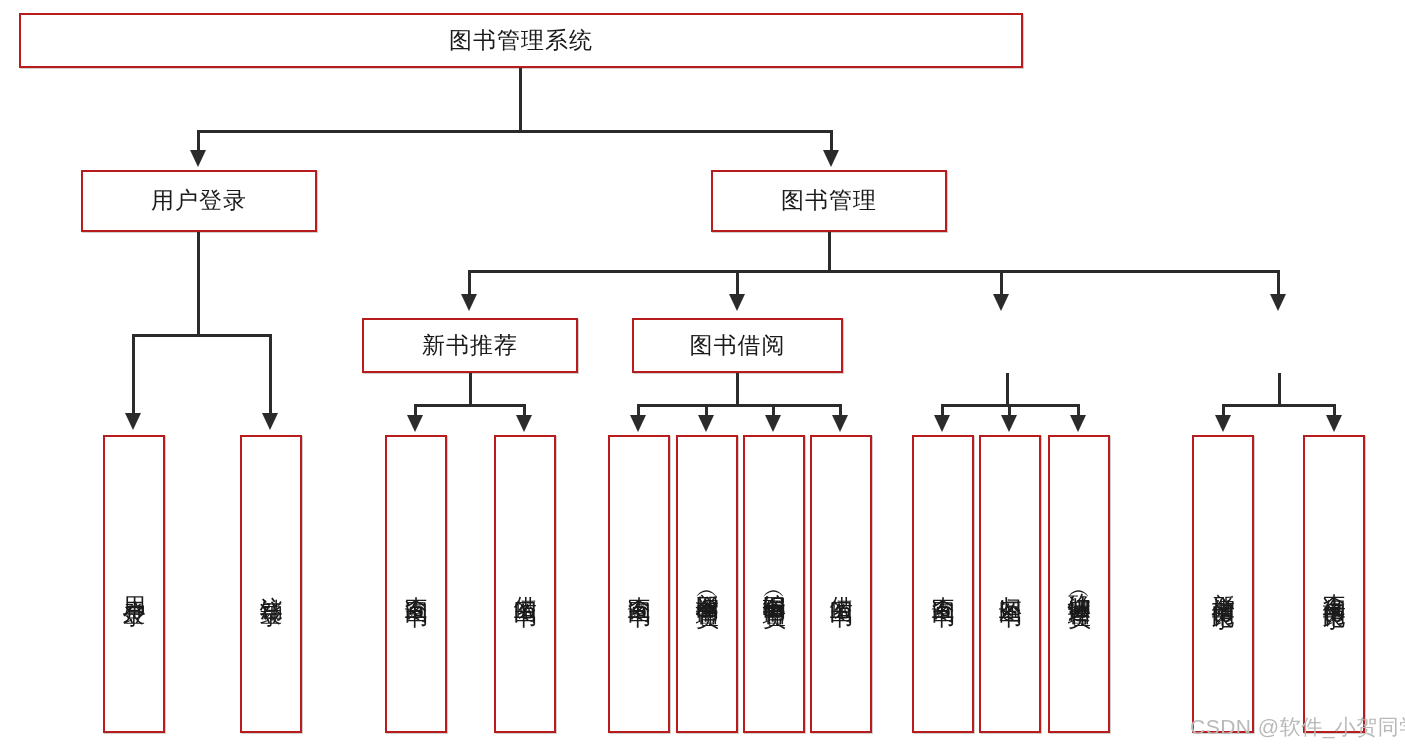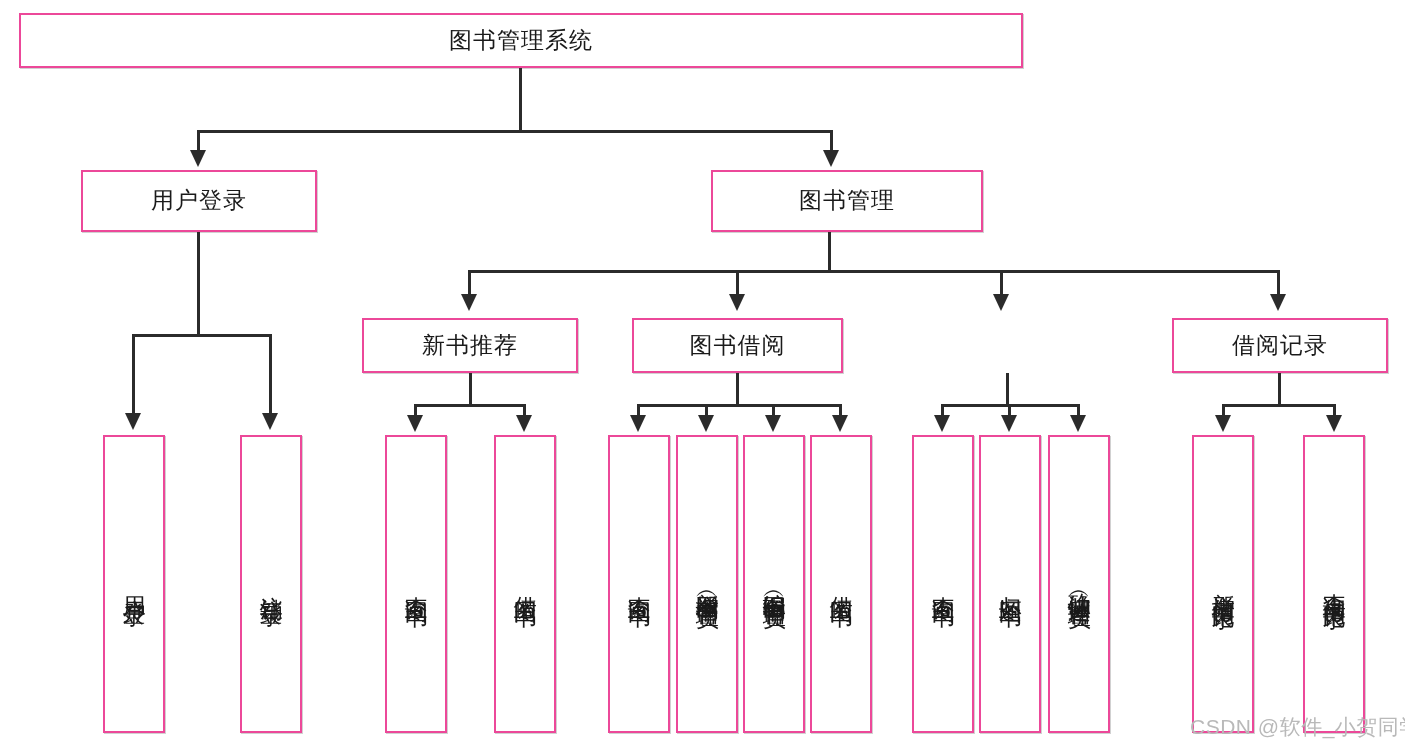--- a/index.html
+++ b/index.html
@@ -13,21 +13,21 @@
   #canvas {
     position: relative;
     width: 1405px;
     height: 747px;
     background: #ffffff;
     overflow: hidden;
   }
   .node {
     position: absolute;
     box-sizing: border-box;
-    border: 2px solid #ec4899;
+    border: 2px solid #b91c1c;
     background: #ffffff;
     display: flex;
     align-items: center;
     justify-content: center;
     color: #1a1a1a;
     box-shadow: 1px 1px 0 rgba(0,0,0,0.18);
   }
   .node.horiz {
     font-size: 23px;
     letter-spacing: 1px;
@@ -82,21 +82,21 @@
 
   <div class="conn v" style="left:197px; top:130px; width:3px; height:23px;"></div>
   <div class="arrow" style="left:190px; top:150px;"></div>
 
   <div class="conn v" style="left:830px; top:130px; width:3px; height:23px;"></div>
   <div class="arrow" style="left:823px; top:150px;"></div>
 
   <div class="node horiz" style="left:81px; top:170px; width:236px; height:62px;">
     <span>用户登录</span>
   </div>
-  <div class="node horiz" style="left:711px; top:170px; width:272px; height:62px;">
+  <div class="node horiz" style="left:711px; top:170px; width:236px; height:62px;">
     <span>图书管理</span>
   </div>
 
   <div class="conn v" style="left:197px; top:232px; width:3px; height:104px;"></div>
   <div class="conn h" style="left:132px; top:334px; width:140px; height:3px;"></div>
   <div class="conn v" style="left:132px; top:334px; width:3px; height:82px;"></div>
   <div class="arrow" style="left:125px; top:413px;"></div>
   <div class="conn v" style="left:269px; top:334px; width:3px; height:82px;"></div>
   <div class="arrow" style="left:262px; top:413px;"></div>
 
@@ -113,23 +113,20 @@
   <div class="arrow" style="left:993px; top:294px;"></div>
 
   <div class="conn v" style="left:1277px; top:270px; width:3px; height:27px;"></div>
   <div class="arrow" style="left:1270px; top:294px;"></div>
 
   <div class="node horiz" style="left:362px; top:318px; width:216px; height:55px;">
     <span>新书推荐</span>
   </div>
   <div class="node horiz" style="left:632px; top:318px; width:211px; height:55px;">
     <span>图书借阅</span>
-  </div>
-  <div class="node horiz" style="left:1172px; top:318px; width:216px; height:55px;">
-    <span>借阅记录</span>
   </div>
 
   <div class="conn v" style="left:469px; top:373px; width:3px; height:33px;"></div>
   <div class="conn h" style="left:414px; top:404px; width:112px; height:3px;"></div>
   <div class="conn v" style="left:414px; top:404px; width:3px; height:14px;"></div>
   <div class="arrow" style="left:407px; top:415px;"></div>
   <div class="conn v" style="left:523px; top:404px; width:3px; height:14px;"></div>
   <div class="arrow" style="left:516px; top:415px;"></div>
 
   <div class="conn v" style="left:736px; top:373px; width:3px; height:33px;"></div>

